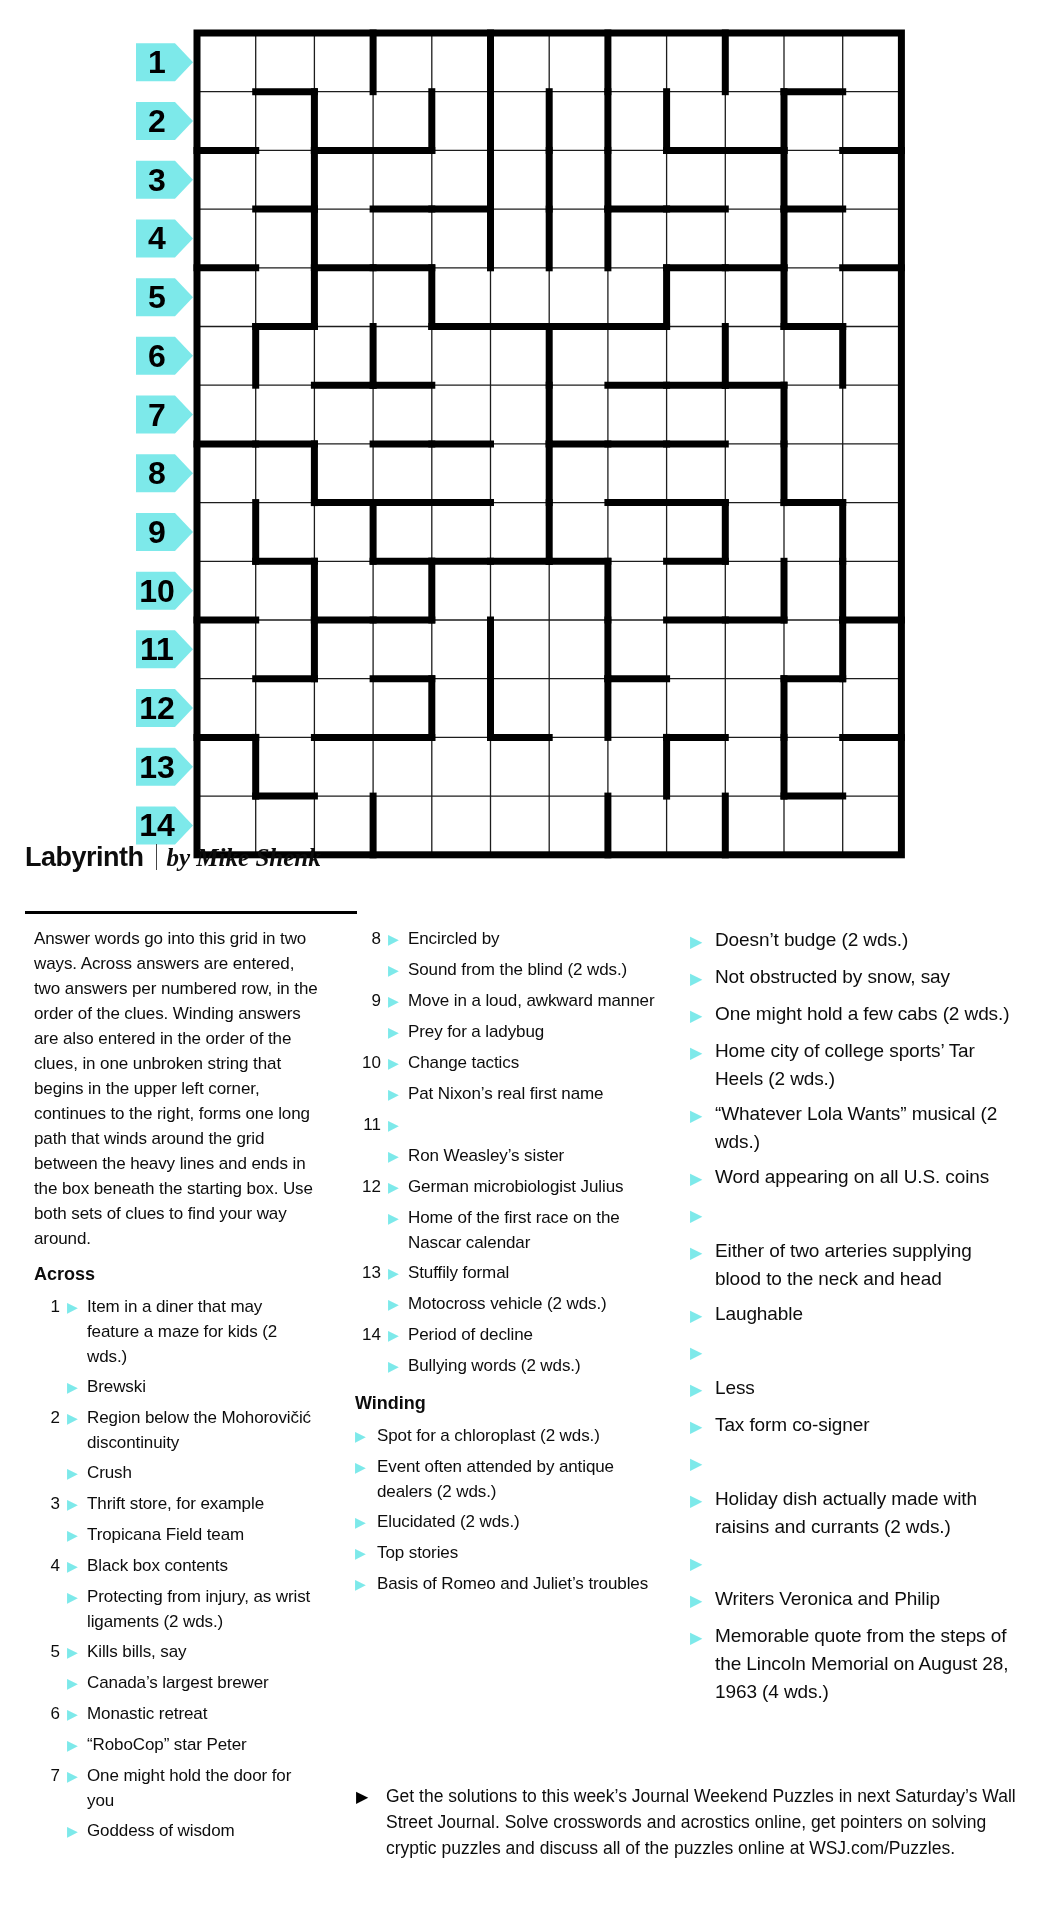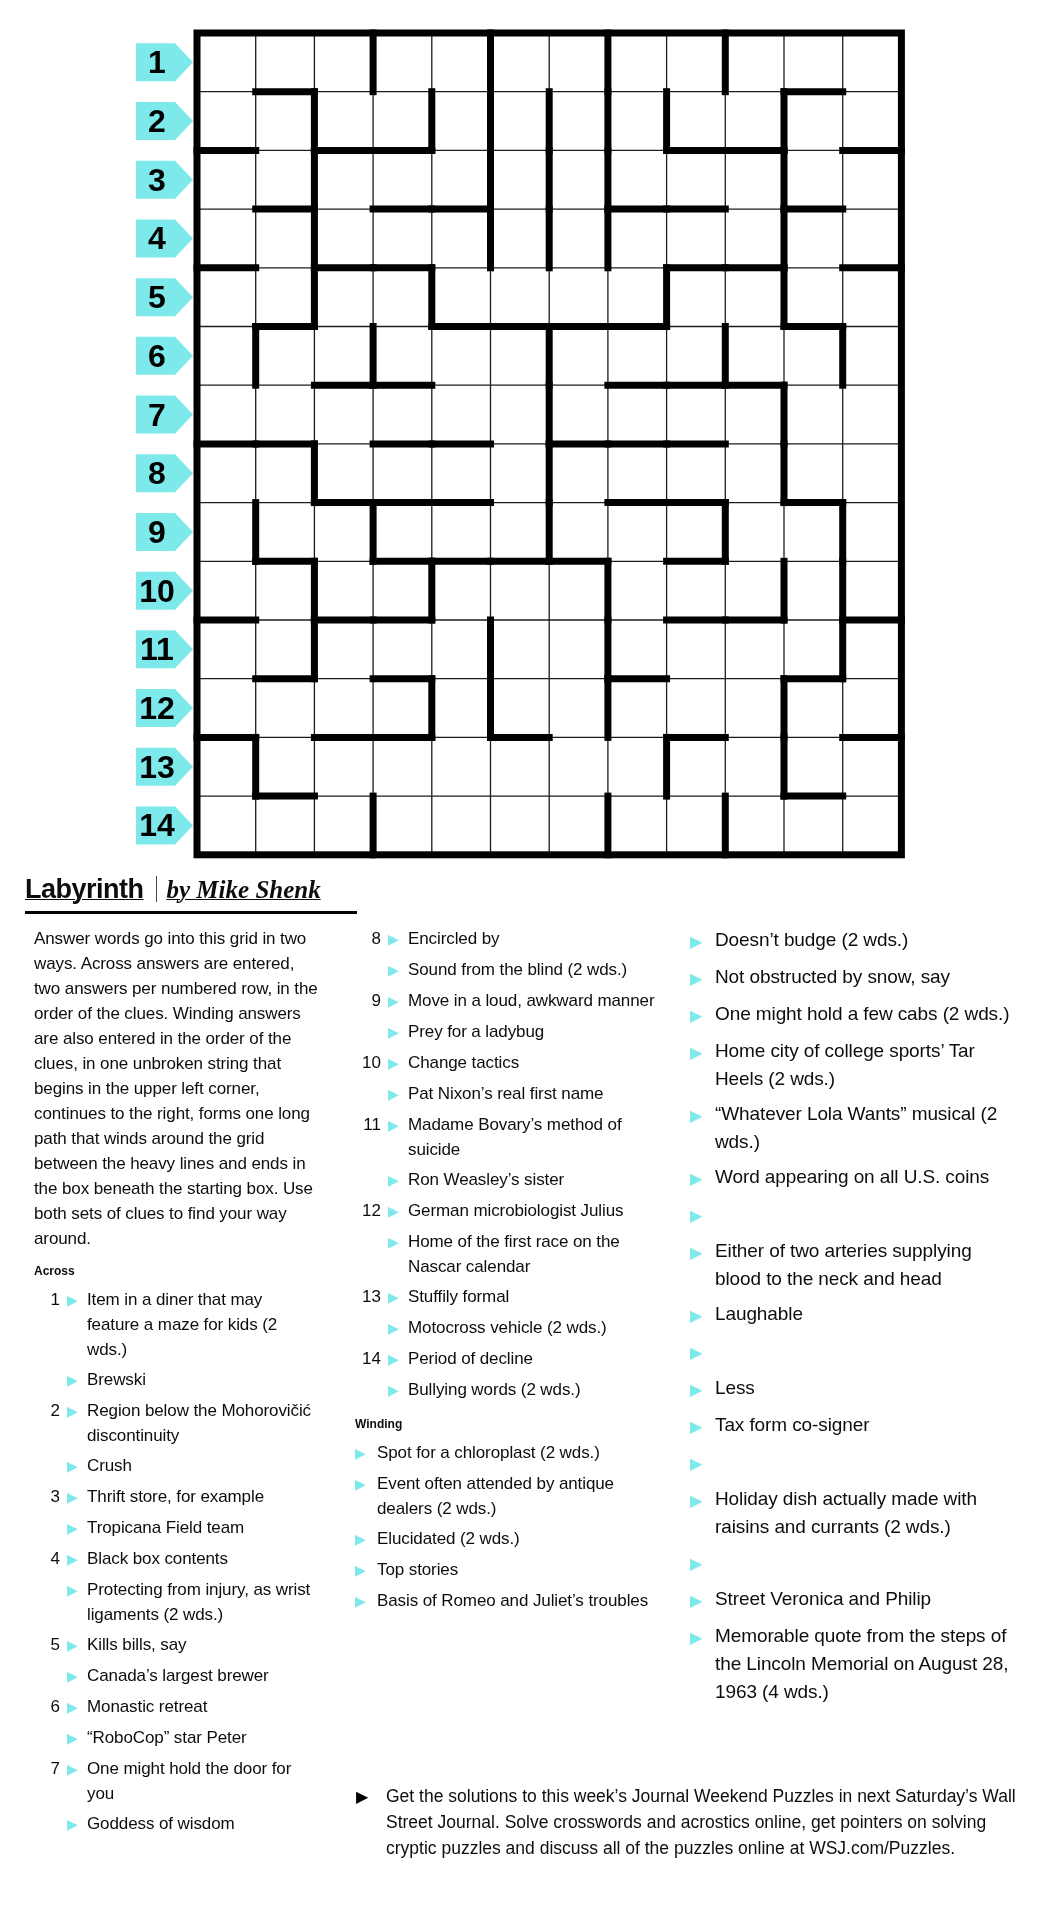--- a/index.html
+++ b/index.html
@@ -2,33 +2,33 @@
 <html><head>
 <meta charset="utf-8">
 <style>
   html,body{margin:0;padding:0;}
   body{
     width:1038px;height:1916px;position:relative;background:#ffffff;
     font-family:"Liberation Sans",sans-serif;color:#0d0d0d;
     -webkit-font-smoothing:antialiased;
   }
   #grid-wrap{position:absolute;left:128px;top:24px;}
-  #page-title{position:absolute;left:25px;top:874px;white-space:nowrap;text-decoration:underline;}
+  #page-title{position:absolute;left:25px;top:842px;white-space:nowrap;}
   #page-title .t-main{font-size:27px;font-weight:bold;letter-spacing:-.5px;}
   #page-title .t-sep{display:inline-block;width:1px;height:26px;background:#444;margin:0 10px 0 12px;vertical-align:-4px;}
   #page-title .t-by{font-family:"Liberation Serif",serif;font-style:italic;font-weight:bold;font-size:25px;}
   #title-rule{position:absolute;left:25px;top:911px;width:332px;height:3px;background:#000;}
 
   .col{position:absolute;top:926px;}
   #col1{left:34px;width:284px;}
   #col2{left:355px;width:308px;}
   #col3{left:690px;width:330px;}
 
   #intro{font-size:17px;line-height:25px;letter-spacing:-.1px;}
-  .sec-head{font-size:12px;font-weight:bold;}
+  .sec-head{font-size:18px;font-weight:bold;}
   #col1 .sec-head{margin-top:13px;}
   .clue-list{margin-top:9px;}
 
   .clue{display:flex;align-items:flex-start;margin-bottom:5px;font-size:17px;line-height:25px;}
   .clue .num{width:26px;text-align:right;flex:0 0 26px;}
   .clue .tri{flex:0 0 20px;margin-left:7px;padding-top:1px;font-size:14px;color:#7de9ea;}
   .clue .txt{flex:1 1 auto;letter-spacing:-.1px;}
   .wind .clue .tri{flex:0 0 22px;margin-left:0;}
 
   
@@ -336,21 +336,20 @@
         <div class="txt">Change tactics</div>
       </div>
       <div class="clue">
         <span class="num"></span>
         <span class="tri">▶</span>
         <div class="txt">Pat Nixon’s real first name</div>
       </div>
       <div class="clue">
         <span class="num">11</span>
         <span class="tri">▶</span>
-        <div class="txt">Madame Bovary’s method of suicide</div>
       </div>
       <div class="clue">
         <span class="num"></span>
         <span class="tri">▶</span>
         <div class="txt">Ron Weasley’s sister</div>
       </div>
       <div class="clue">
         <span class="num">12</span>
         <span class="tri">▶</span>
         <div class="txt">German microbiologist Julius</div>
@@ -459,21 +458,21 @@
       </div>
       <div class="clue">
         <span class="tri">▶</span>
         <div class="txt">Holiday dish actually made with raisins and currants (2 wds.)</div>
       </div>
       <div class="clue">
         <span class="tri">▶</span>
       </div>
       <div class="clue">
         <span class="tri">▶</span>
-        <div class="txt">Street Veronica and Philip</div>
+        <div class="txt">Writers Veronica and Philip</div>
       </div>
       <div class="clue">
         <span class="tri">▶</span>
         <div class="txt">Memorable quote from the steps of the Lincoln Memorial on August 28, 1963 (4 wds.)</div>
       </div>
     </div>
 </div>
 
 <div id="footer">
   <span class="f-arrow">▶</span>

